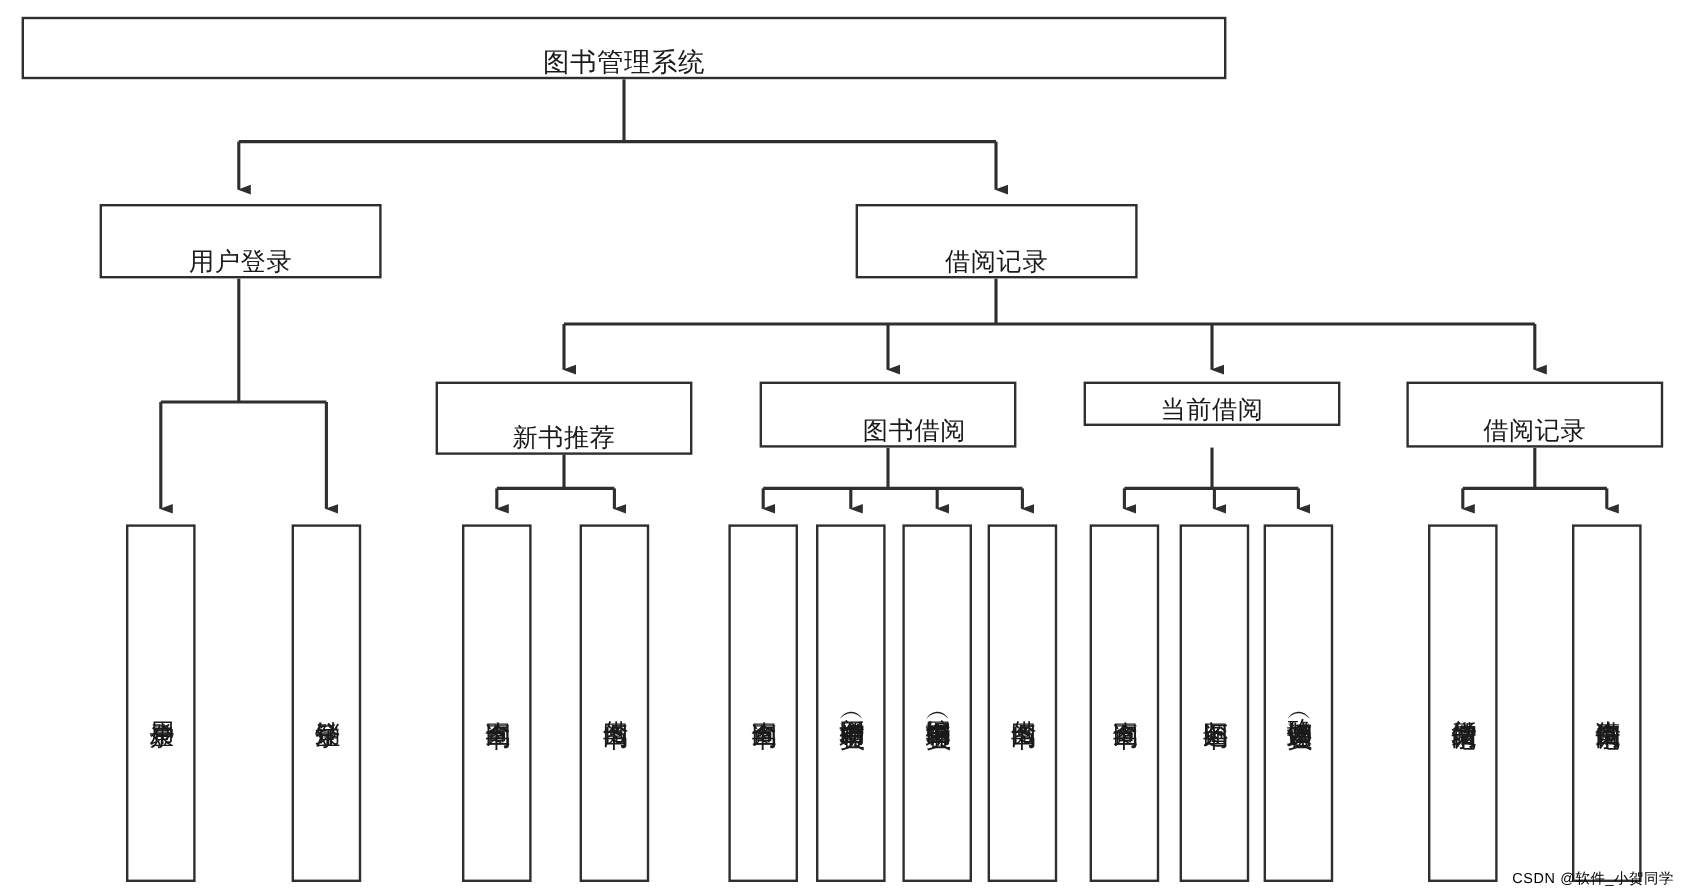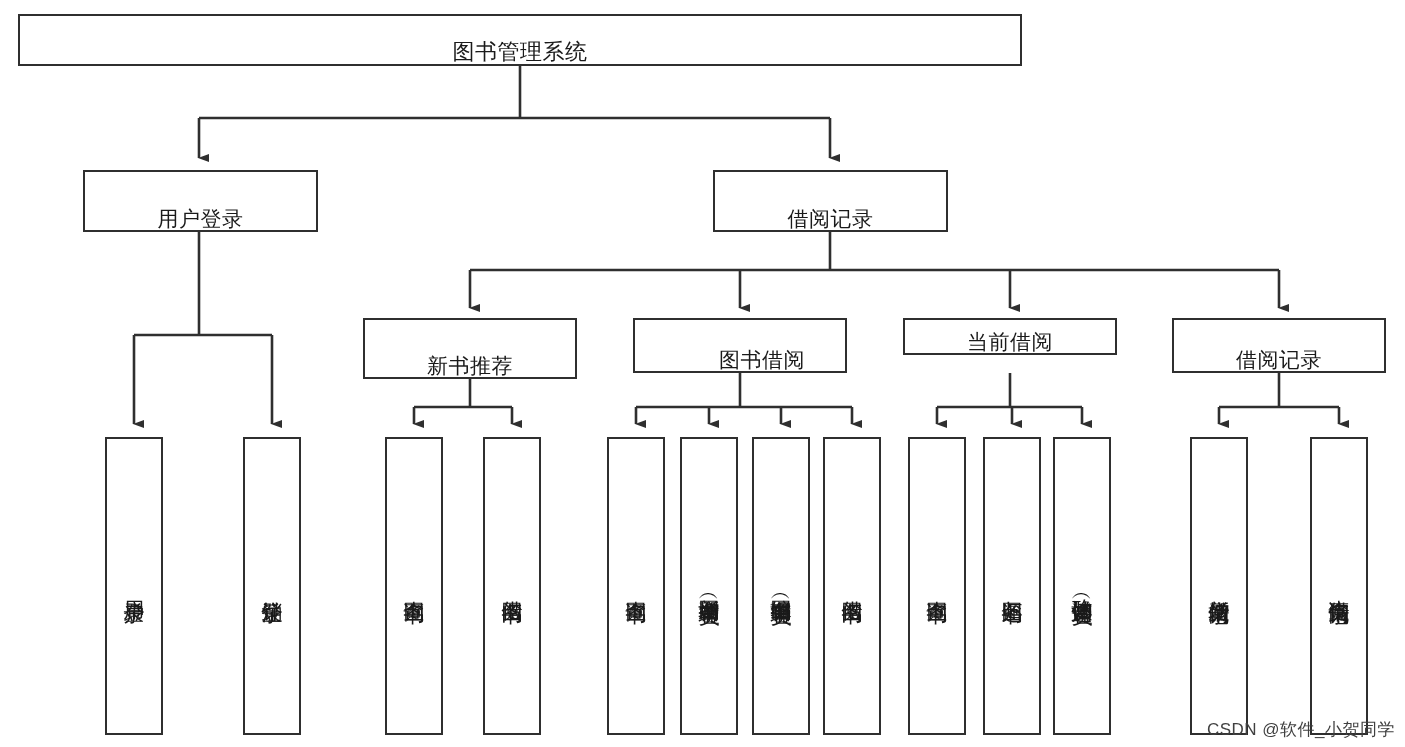--- a/index.html
+++ b/index.html
@@ -60,22 +60,22 @@
     white-space: nowrap;
     max-height: 280px;
   }
   #root-node .node-label {
     font-size: 22px;
   }
   .watermark {
     position: absolute;
     right: 10px;
     bottom: 6px;
-    font-size: 17px;
-    color: #404040;
+    font-size: 12px;
+    color: #000000;
     letter-spacing: 0.5px;
     user-select: none;
     white-space: nowrap;
   }
 </style>
 </head>
 <body>
 
 <div id="diagram-root">
 

